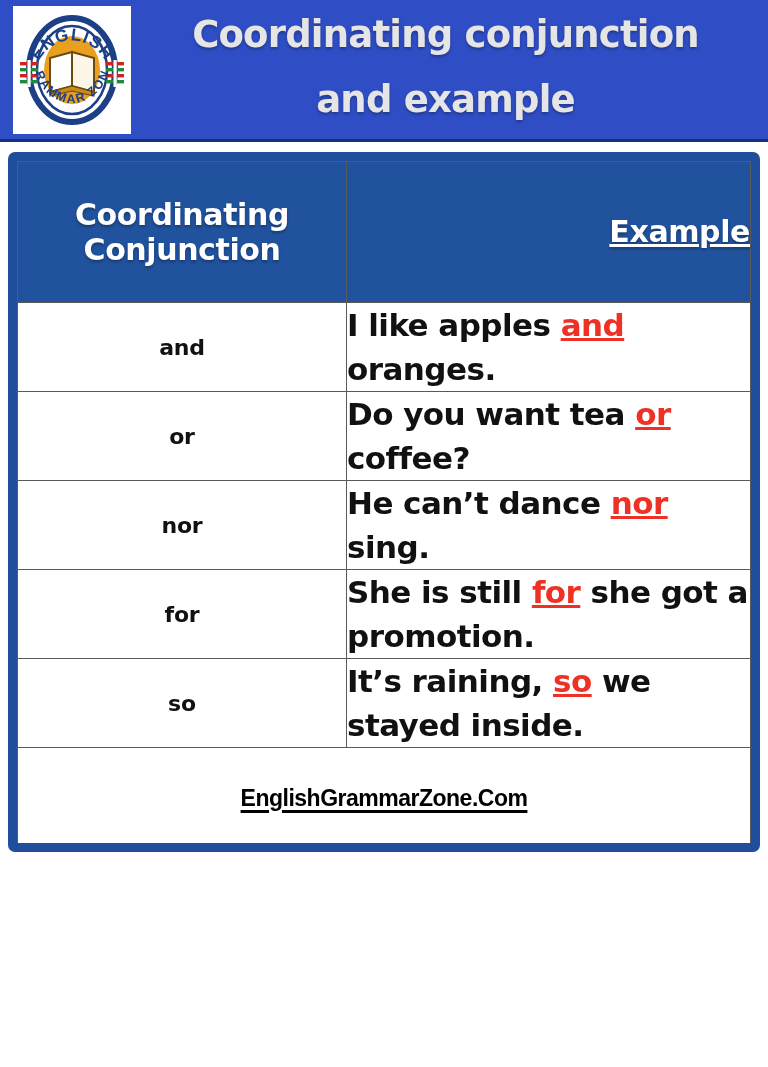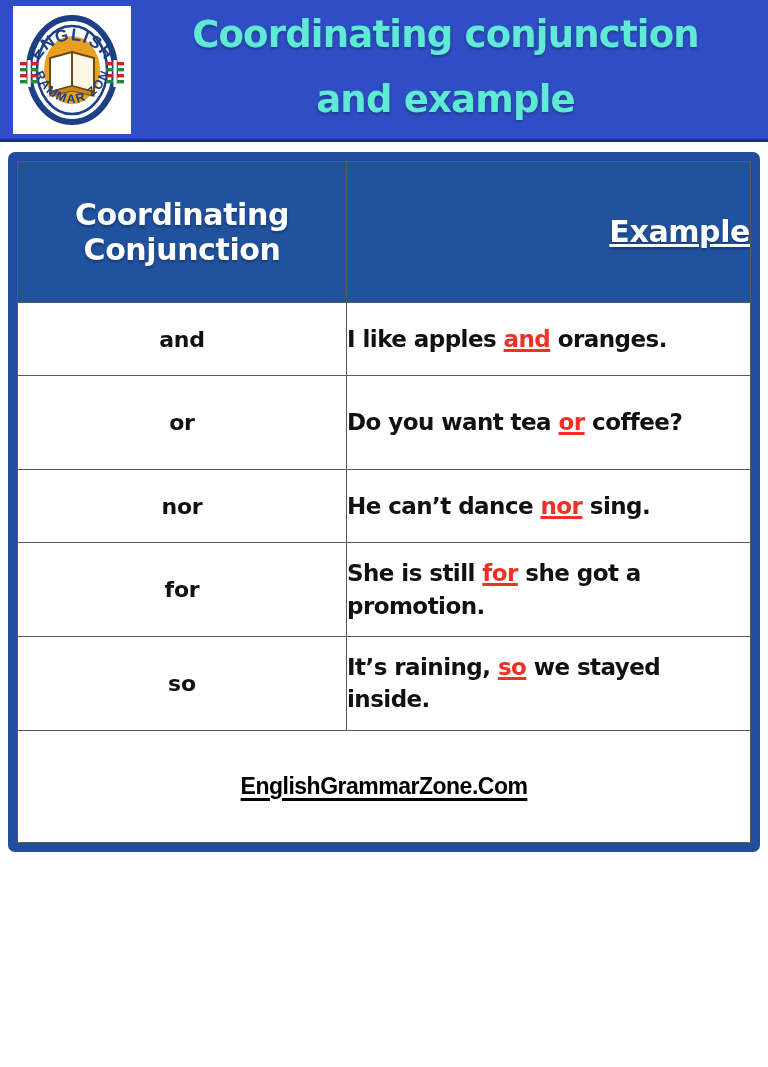--- a/index.html
+++ b/index.html
@@ -46,21 +46,21 @@
     align-items: center;
     justify-content: center;
     flex: 0 0 auto;
   }
 
   .logo-svg { display:block; }
 
   .banner-title {
     flex: 1 1 auto;
     text-align: center;
-    color: #5eead4;
+    color: #e5e5e5;
     font-family: "DejaVu Sans", sans-serif;
     font-weight: bold;
     font-size: 37px;
     line-height: 1.02;
     letter-spacing: -0.8px;
     padding: 0 8px 4px 0;
     text-shadow: 0 2px 3px rgba(0,0,0,0.28);
   }
   .banner-title .l2 { display:block;margin-top:27px; }
 
@@ -119,21 +119,21 @@
     font-size: 22px;
     letter-spacing: -0.2px;
     padding: 0 6px;
   }
 
   .ex-cell {
     text-align: left;
     color: #111111;
     font-family: "DejaVu Sans", sans-serif;
     font-weight: bold;
-    font-size: 23px;
+    font-size: 31px;
     line-height: 1.42;
     letter-spacing: -0.55px;
     padding: 6px 8px 6px 12px;
   }
 
   .ex-cell .kw {
     color: #ee3124;
     text-decoration: underline;
     text-decoration-thickness: 3px;
     text-underline-offset: 2px;

